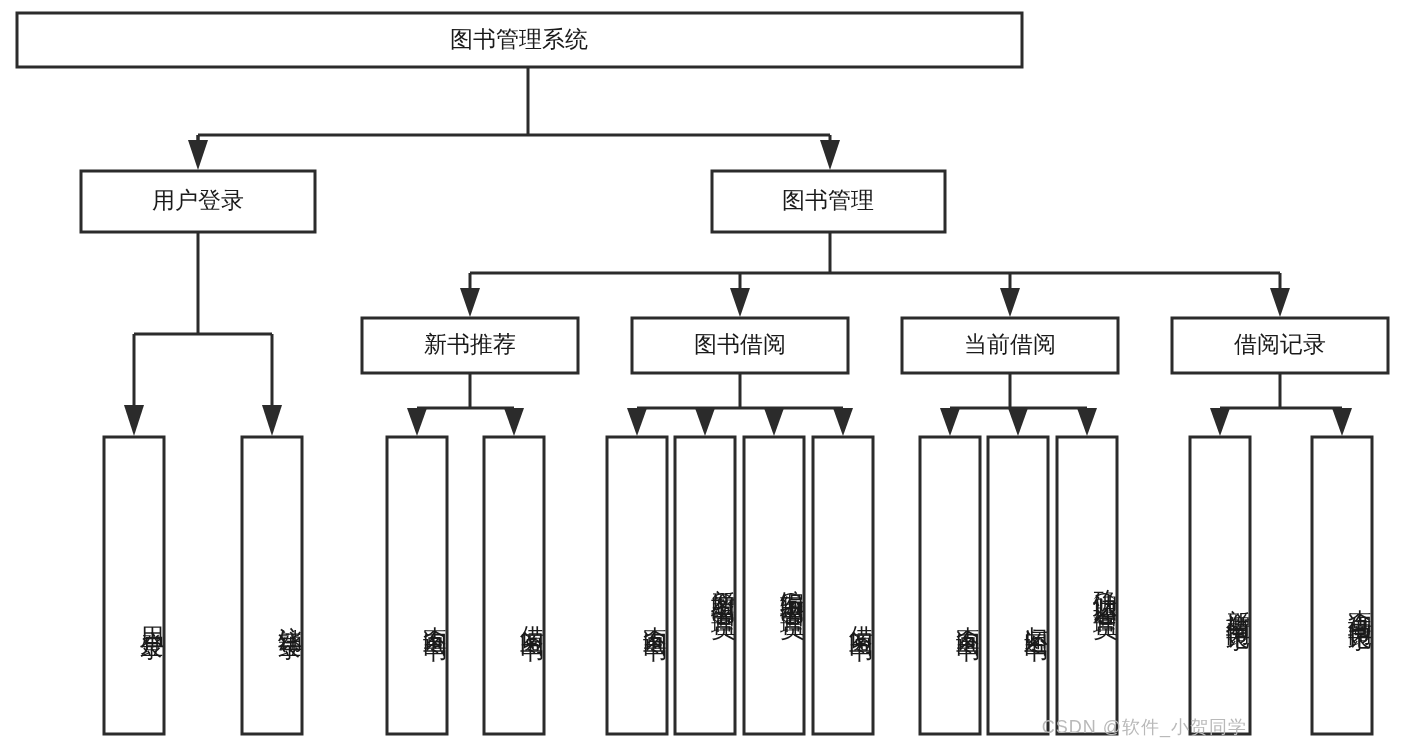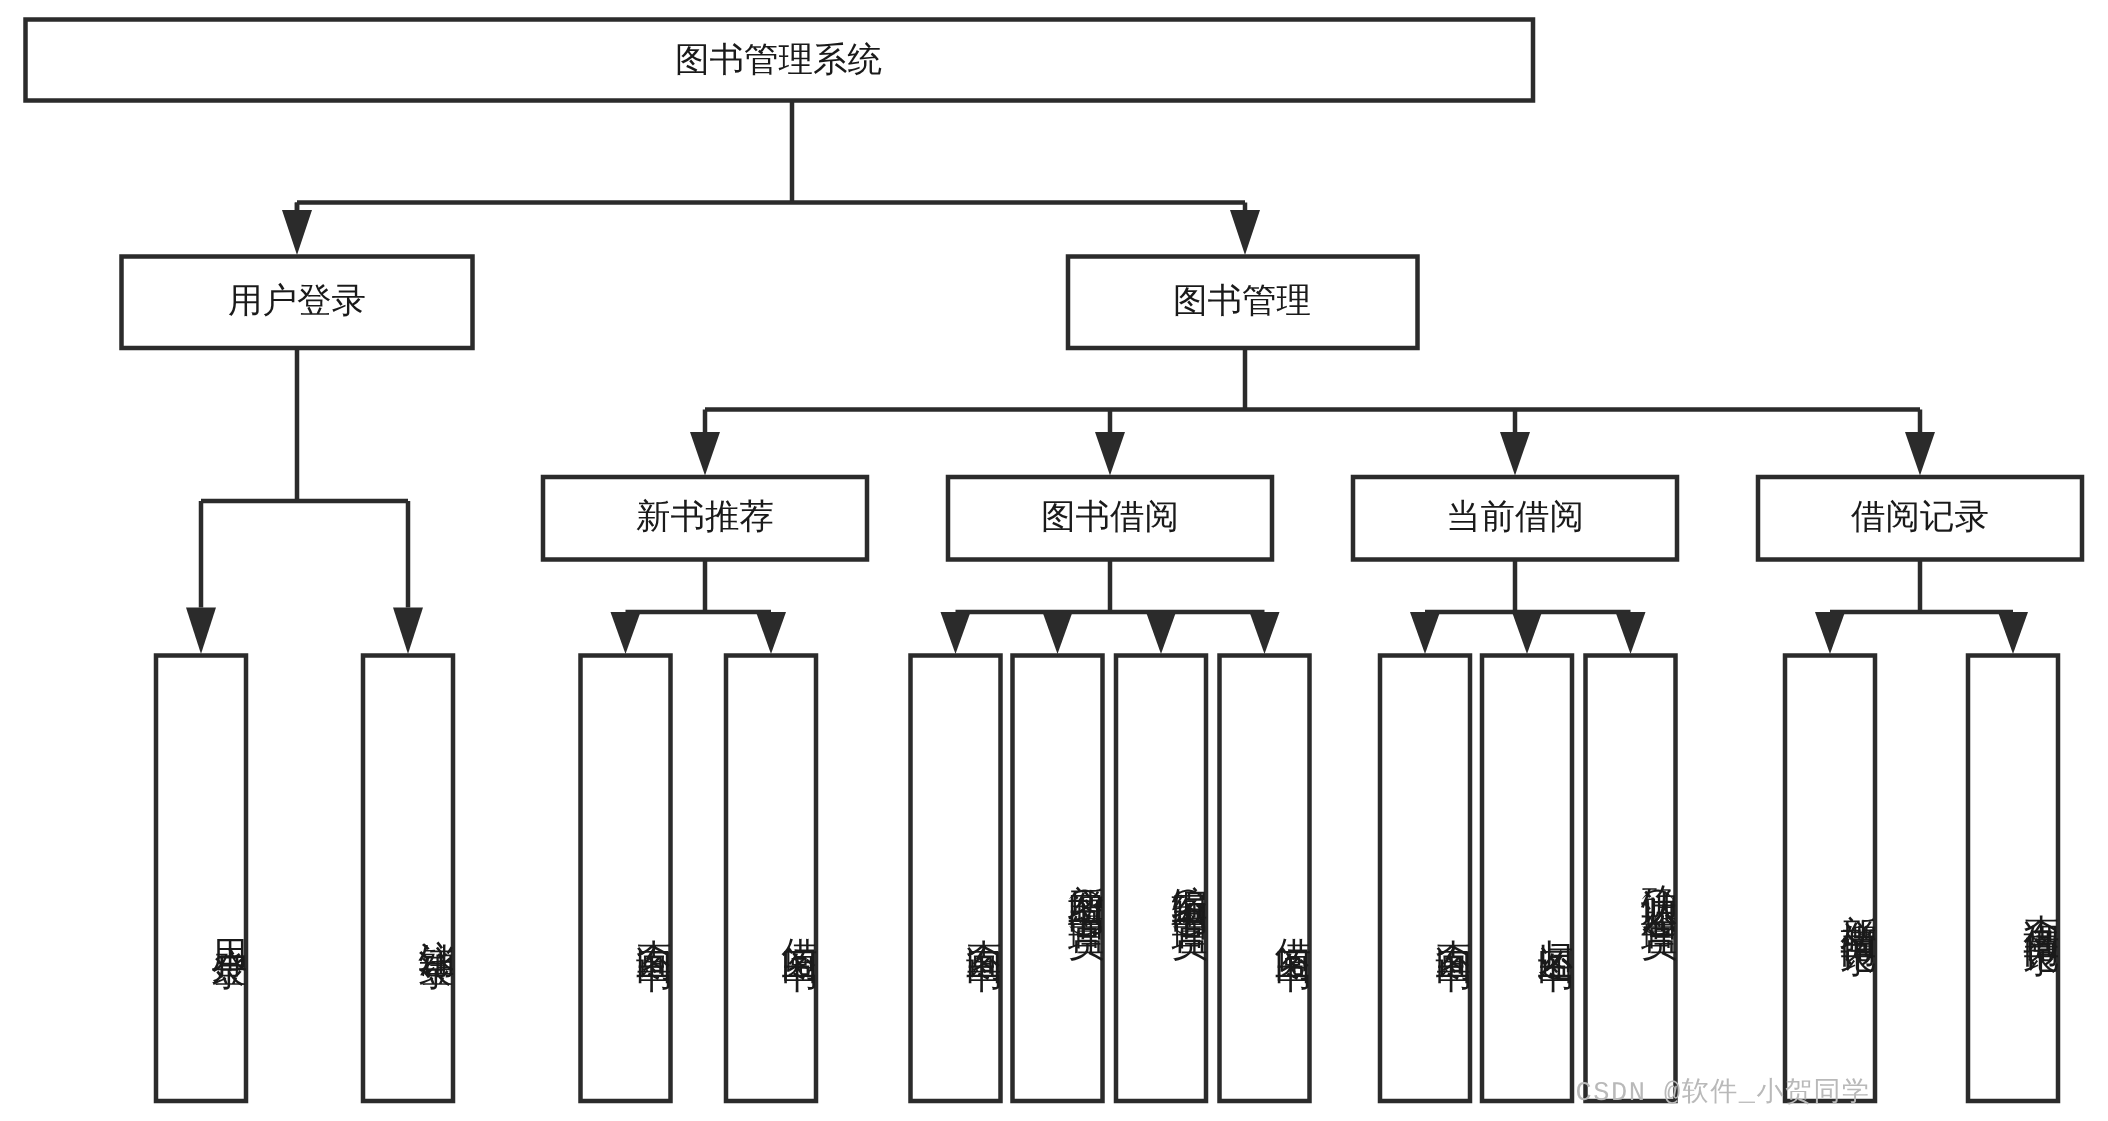--- a/index.html
+++ b/index.html
@@ -59,21 +59,21 @@
     display: flex;
     align-items: flex-start;
     justify-content: center;
     white-space: nowrap;
     pointer-events: none;
   }
   .watermark {
     position: absolute;
     right: 8px;
     bottom: 8px;
-    font-family: Liberation Mono, monospace;
+    font-family: Liberation Sans, sans-serif;
     font-size: 18px;
     color: #b9b9b9;
     letter-spacing: 1px;
     white-space: nowrap;
   }
 </style>
 </head>
 <body>
 
 <div id="diagram-root">

